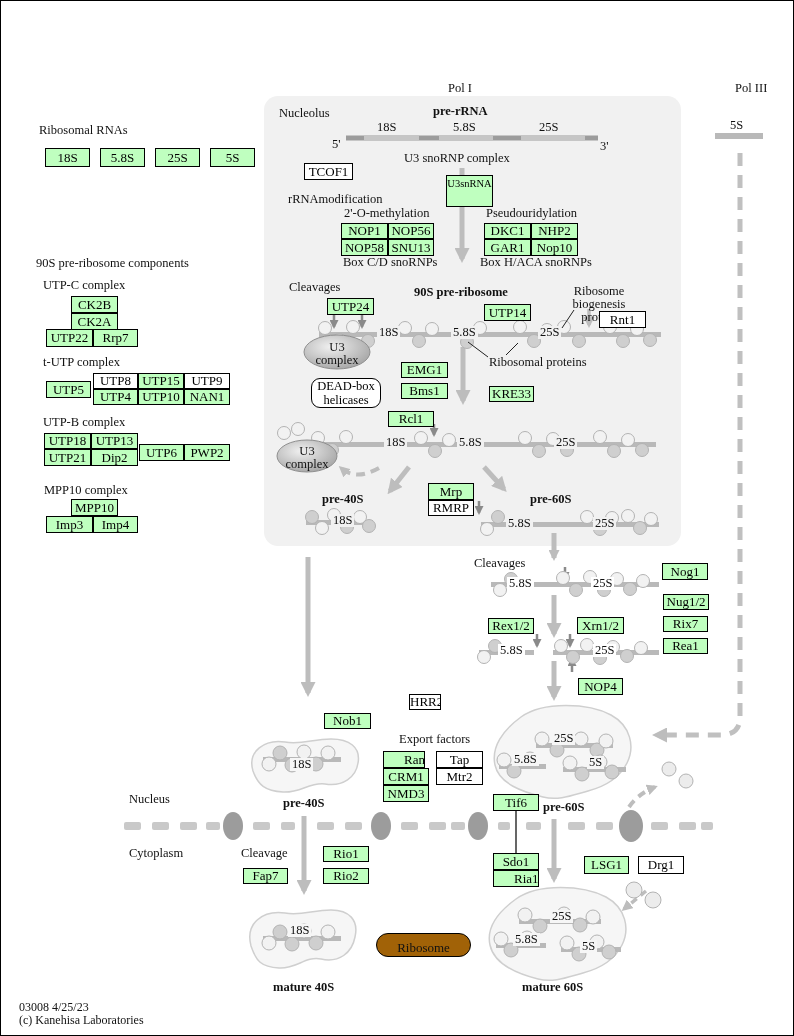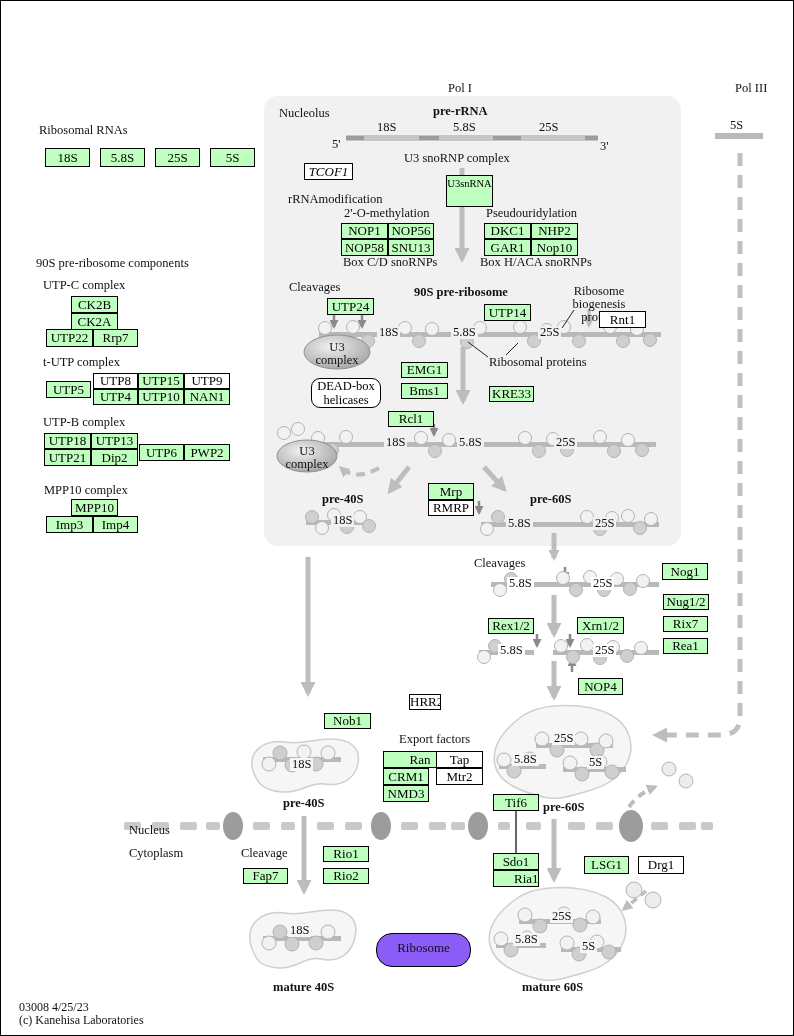--- a/index.html
+++ b/index.html
@@ -10,22 +10,22 @@
         text-align:center;font-size:13px;color:#000;white-space:pre-line;overflow:hidden;}
   .gr{background:#bfffbf;}
   .wh{background:#ffffff;}
   .rnd{border-radius:9px;}
   .lab{position:absolute;z-index:2;font-size:12.5px;line-height:1.05;color:#111;white-space:pre-line;}
   .lab.b{font-weight:bold;}
   .lab.c{text-align:center;}
   .titlebox{position:absolute;left:38px;top:45px;width:314px;height:27px;z-index:3;
         border:2px solid #000;background:#fff;text-align:center;line-height:24px;
         font-size:15px;letter-spacing:1.5px;word-spacing:7px;color:#111;}
-  .stadium{position:absolute;left:375px;top:932px;width:95px;height:34px;z-index:3;
-        border:1.5px solid #000;border-radius:16px;background:#8b5cf6;text-align:center;
+  .stadium{position:absolute;left:375px;top:932px;width:95px;height:24px;z-index:3;
+        border:1.5px solid #000;border-radius:16px;background:#a16207;text-align:center;
         line-height:28px;font-size:13px;color:#111;box-sizing:border-box;}
   .footer{position:absolute;left:18px;z-index:3;font-size:12px;color:#111;}
 </style>
 </head>
 <body>
 
 <div class="page">
 
   <svg id="gfx" width="794" height="1036" viewBox="0 0 794 1036">
     <defs>
@@ -329,21 +329,21 @@
     <div class="gbox gr" style="left: 183px; top: 388px; width: 46px; height: 16px; line-height: 14px;">NAN1</div>
     <div class="gbox gr" style="left: 43px; top: 432px; width: 47px; height: 16px; line-height: 14px;">UTP18</div>
     <div class="gbox gr" style="left: 90px; top: 432px; width: 47px; height: 16px; line-height: 14px;">UTP13</div>
     <div class="gbox gr" style="left: 43px; top: 448px; width: 47px; height: 17px; line-height: 15px;">UTP21</div>
     <div class="gbox gr" style="left: 90px; top: 448px; width: 47px; height: 17px; line-height: 15px;">Dip2</div>
     <div class="gbox gr" style="left: 138px; top: 443px; width: 45px; height: 17px; line-height: 15px;">UTP6</div>
     <div class="gbox gr" style="left: 183px; top: 443px; width: 46px; height: 17px; line-height: 15px;">PWP2</div>
     <div class="gbox gr" style="left: 70px; top: 498px; width: 47px; height: 17px; line-height: 15px;">MPP10</div>
     <div class="gbox gr" style="left: 45px; top: 515px; width: 47px; height: 17px; line-height: 15px;">Imp3</div>
     <div class="gbox gr" style="left: 92px; top: 515px; width: 45px; height: 17px; line-height: 15px;">Imp4</div>
-    <div class="gbox wh" style="left: 303px; top: 162px; width: 49px; height: 17px; line-height: 15px; font-style: italic;">TCOF1</div>
+    <div class="gbox wh" style="left: 303px; top: 162px; width: 49px; height: 17px; line-height: 15px;">TCOF1</div>
     <div class="gbox gr" style="left: 403px; top: 174px; width: 47px; height: 32px; line-height: 15px; font-size: 10.5px; margin-left: 42px;">U3snRNA</div>
     <div class="gbox gr" style="left: 340px; top: 222px; width: 47px; height: 16px; line-height: 14px;">NOP1</div>
     <div class="gbox gr" style="left: 387px; top: 222px; width: 46px; height: 16px; line-height: 14px;">NOP56</div>
     <div class="gbox gr" style="left: 340px; top: 238px; width: 47px; height: 17px; line-height: 15px;">NOP58</div>
     <div class="gbox gr" style="left: 387px; top: 238px; width: 46px; height: 17px; line-height: 15px;">SNU13</div>
     <div class="gbox gr" style="left: 483px; top: 222px; width: 47px; height: 16px; line-height: 14px;">DKC1</div>
     <div class="gbox gr" style="left: 530px; top: 222px; width: 47px; height: 16px; line-height: 14px;">NHP2</div>
     <div class="gbox gr" style="left: 483px; top: 238px; width: 47px; height: 17px; line-height: 15px;">GAR1</div>
     <div class="gbox gr" style="left: 530px; top: 238px; width: 47px; height: 17px; line-height: 15px;">Nop10</div>
     <div class="gbox gr" style="left: 326px; top: 297px; width: 47px; height: 17px; line-height: 15px;">UTP24</div>
@@ -359,21 +359,21 @@
     <div class="gbox wh" style="left: 427px; top: 499px; width: 46px; height: 16px; line-height: 14px;">RMRP</div>
     <div class="gbox gr" style="left: 661px; top: 562px; width: 46px; height: 17px; line-height: 15px;">Nog1</div>
     <div class="gbox gr" style="left: 662px; top: 593px; width: 46px; height: 16px; line-height: 14px;">Nug1/2</div>
     <div class="gbox gr" style="left: 662px; top: 615px; width: 45px; height: 16px; line-height: 14px;">Rix7</div>
     <div class="gbox gr" style="left: 662px; top: 637px; width: 45px; height: 16px; line-height: 14px;">Rea1</div>
     <div class="gbox gr" style="left: 487px; top: 617px; width: 46px; height: 16px; line-height: 14px;">Rex1/2</div>
     <div class="gbox gr" style="left: 576px; top: 616px; width: 47px; height: 17px; line-height: 15px;">Xrn1/2</div>
     <div class="gbox gr" style="left: 577px; top: 677px; width: 45px; height: 17px; line-height: 15px;">NOP4</div>
     <div class="gbox wh" style="left: 408px; top: 693px; width: 32px; height: 16px; line-height: 14px;">HRR25</div>
     <div class="gbox gr" style="left: 323px; top: 712px; width: 47px; height: 16px; line-height: 14px;">Nob1</div>
-    <div class="gbox gr" style="left: 382px; top: 750px; width: 54px; height: 17px; line-height: 15px; padding-left: 20px;">Ran</div>
+    <div class="gbox gr" style="left: 382px; top: 750px; width: 42px; height: 17px; line-height: 15px; padding-left: 20px;">Ran</div>
     <div class="gbox gr" style="left: 382px; top: 767px; width: 46px; height: 17px; line-height: 15px;">CRM1</div>
     <div class="gbox gr" style="left: 382px; top: 784px; width: 46px; height: 17px; line-height: 15px;">NMD3</div>
     <div class="gbox wh" style="left: 435px; top: 750px; width: 47px; height: 17px; line-height: 15px;">Tap</div>
     <div class="gbox wh" style="left: 435px; top: 767px; width: 47px; height: 17px; line-height: 15px;">Mtr2</div>
     <div class="gbox gr" style="left: 492px; top: 793px; width: 46px; height: 17px; line-height: 15px;">Tif6</div>
     <div class="gbox gr" style="left: 492px; top: 852px; width: 46px; height: 17px; line-height: 15px;">Sdo1</div>
     <div class="gbox gr" style="left: 492px; top: 869px; width: 46px; height: 17px; line-height: 15px; padding-left: 20px;">Ria1</div>
     <div class="gbox gr" style="left: 583px; top: 855px; width: 45px; height: 18px; line-height: 16px;">LSG1</div>
     <div class="gbox wh" style="left: 637px; top: 855px; width: 46px; height: 18px; line-height: 16px;">Drg1</div>
     <div class="gbox gr" style="left: 242px; top: 867px; width: 45px; height: 16px; line-height: 14px;">Fap7</div>
@@ -420,21 +420,21 @@
     <div class="lab" style="left: 330px; top: 513px; background: rgb(241, 241, 241); padding: 0px 2px;">18S</div>
     <div class="lab b" style="left: 529px; top: 492px;">pre-60S</div>
     <div class="lab" style="left: 505px; top: 516px; background: rgb(241, 241, 241); padding: 0px 2px;">5.8S</div>
     <div class="lab" style="left: 592px; top: 516px; background: rgb(241, 241, 241); padding: 0px 2px;">25S</div>
     <div class="lab" style="left: 473px; top: 556px;">Cleavages</div>
     <div class="lab" style="left: 506px; top: 576px; background: rgb(255, 255, 255); padding: 0px 2px;">5.8S</div>
     <div class="lab" style="left: 590px; top: 576px; background: rgb(255, 255, 255); padding: 0px 2px;">25S</div>
     <div class="lab" style="left: 497px; top: 643px; background: rgb(255, 255, 255); padding: 0px 2px;">5.8S</div>
     <div class="lab" style="left: 592px; top: 643px; background: rgb(255, 255, 255); padding: 0px 2px;">25S</div>
     <div class="lab" style="left: 398px; top: 732px;">Export factors</div>
-    <div class="lab" style="left: 128px; top: 792px; margin-top: 31px;">Nucleus</div>
+    <div class="lab" style="left: 128px; top: 792px;">Nucleus</div>
     <div class="lab" style="left: 128px; top: 846px;">Cytoplasm</div>
     <div class="lab" style="left: 240px; top: 846px;">Cleavage</div>
     <div class="lab" style="left: 289px; top: 757px; background: rgb(246, 246, 246); padding: 0px 2px;">18S</div>
     <div class="lab b" style="left: 282px; top: 796px;">pre-40S</div>
     <div class="lab" style="left: 551px; top: 731px; background: rgb(246, 246, 246); padding: 0px 2px;">25S</div>
     <div class="lab" style="left: 511px; top: 752px; background: rgb(246, 246, 246); padding: 0px 2px;">5.8S</div>
     <div class="lab" style="left: 586px; top: 755px; background: rgb(246, 246, 246); padding: 0px 2px;">5S</div>
     <div class="lab b" style="left: 542px; top: 800px;">pre-60S</div>
     <div class="lab" style="left: 287px; top: 923px; background: rgb(246, 246, 246); padding: 0px 2px;">18S</div>
     <div class="lab b" style="left: 272px; top: 980px;">mature 40S</div>

